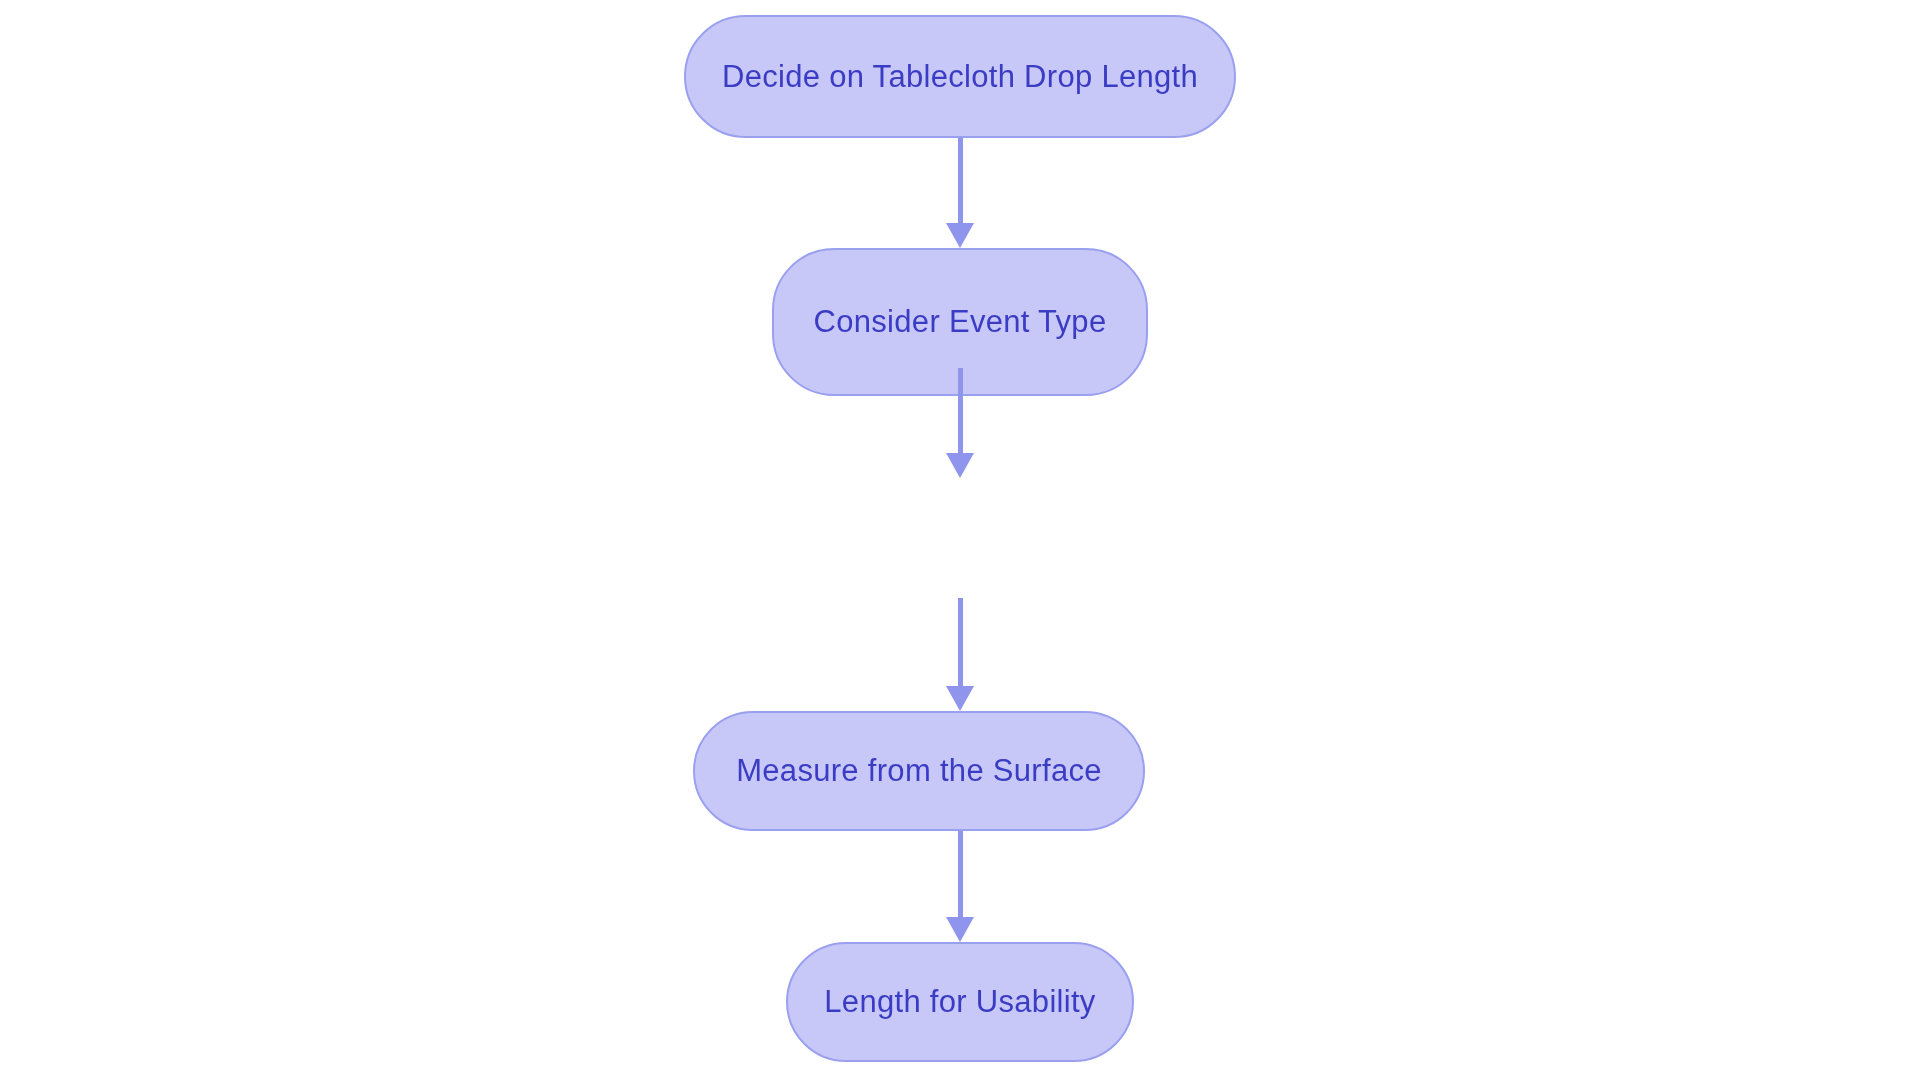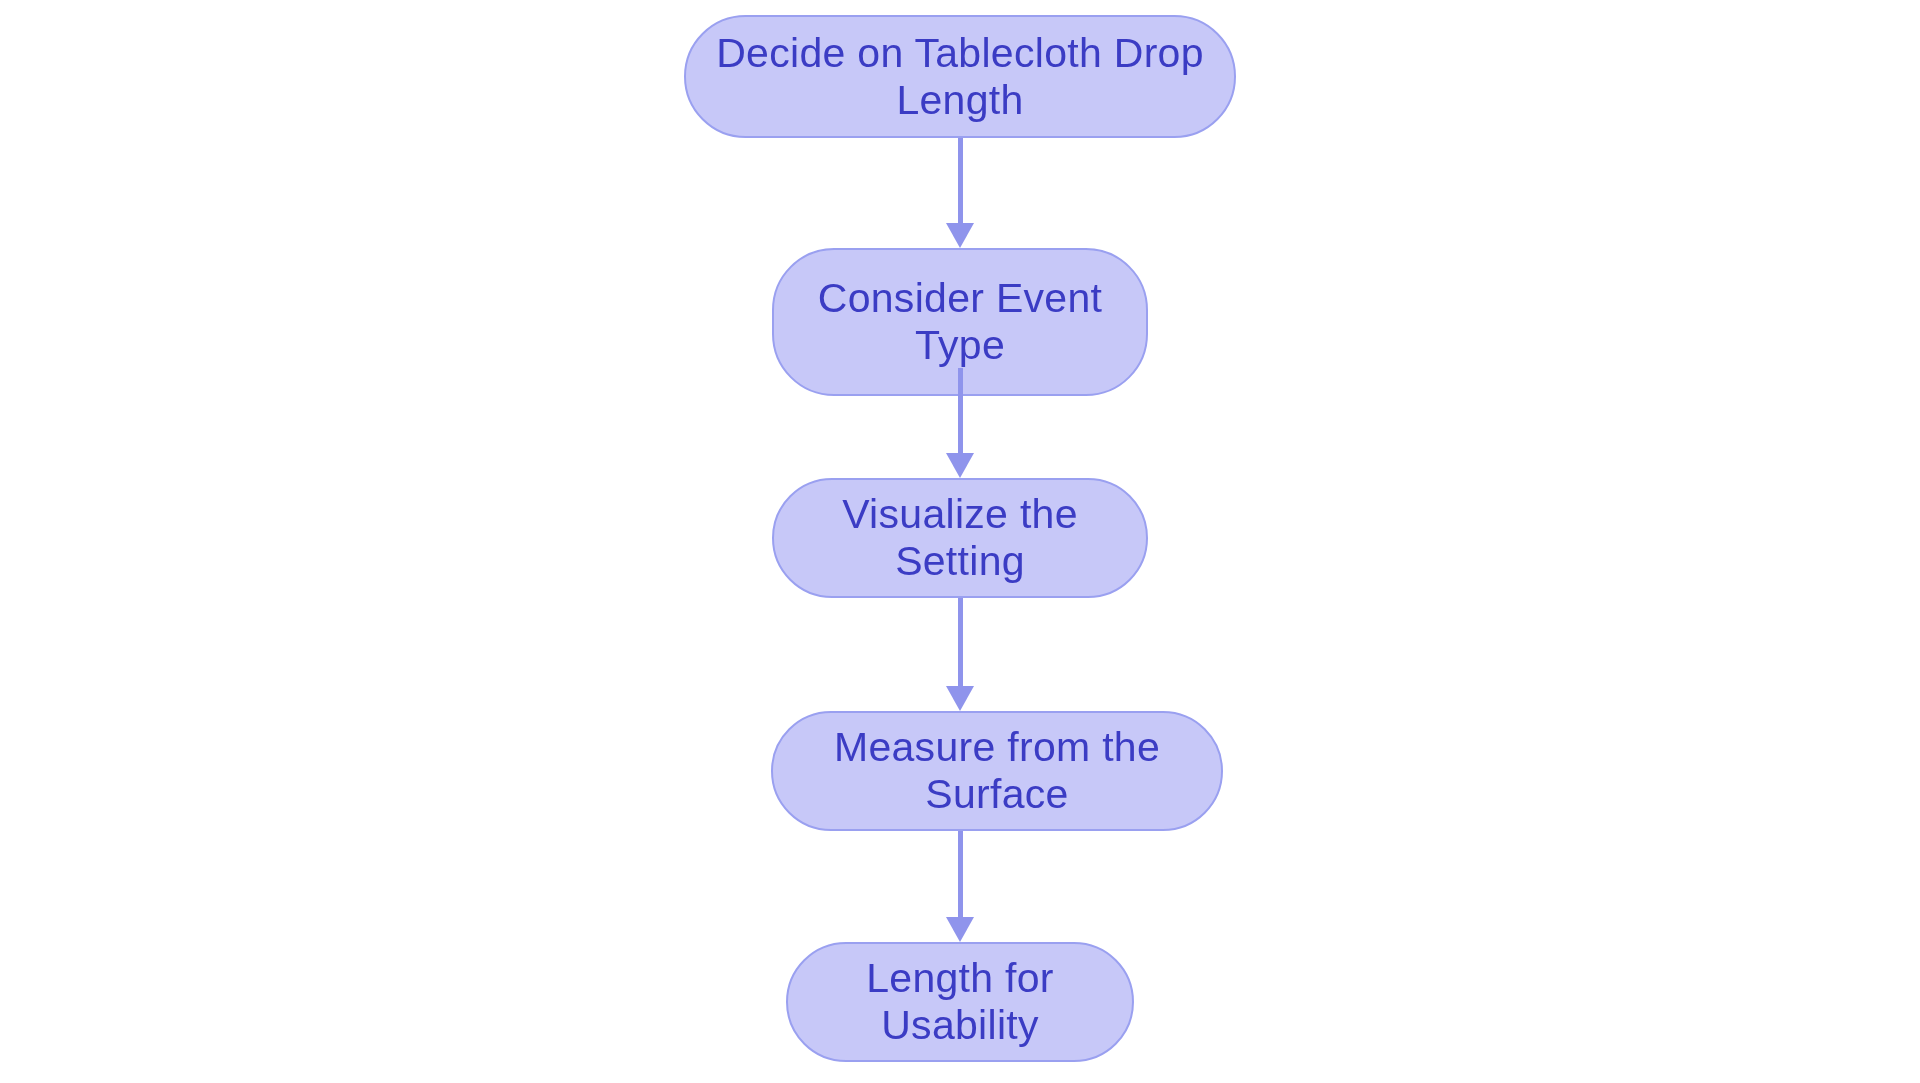--- a/index.html
+++ b/index.html
@@ -19,27 +19,27 @@
     position: absolute;
     box-sizing: border-box;
     background: #c7c8f8;
     border: 2px solid #9aa0f0;
     border-radius: 62px;
     display: flex;
     align-items: center;
     justify-content: center;
     text-align: center;
     color: #3b3cc4;
-    font-size: 41px;
+    font-size: 31px;
     letter-spacing: 0.3px;
   }
   .n1 { left: 684px; top: 15px;  width: 552px; height: 123px; }
   .n2 { left: 772px; top: 248px; width: 376px; height: 148px; }
   .n3 { left: 772px; top: 478px; width: 376px; height: 120px; }
-  .n4 { left: 771px; top: 711px; width: 452px; height: 120px; }
+  .n4 { left: 693px; top: 711px; width: 452px; height: 120px; }
   .n5 { left: 786px; top: 942px; width: 348px; height: 120px; }
 
   .arrow {
     position: absolute;
     left: 946px;
     width: 28px;
     display: flex;
     flex-direction: column;
     align-items: center;
   }
@@ -76,23 +76,20 @@
 
   <div class="flow-node n2">
     <span>Consider Event Type</span>
   </div>
 
   <div class="arrow a2">
     <div class="arrow-line"></div>
     <div class="arrow-head"></div>
   </div>
 
-  <div class="flow-node n3">
-    <span>Visualize the Setting</span>
-  </div>
 
   <div class="arrow a3">
     <div class="arrow-line"></div>
     <div class="arrow-head"></div>
   </div>
 
   <div class="flow-node n4">
     <span>Measure from the Surface</span>
   </div>
 

